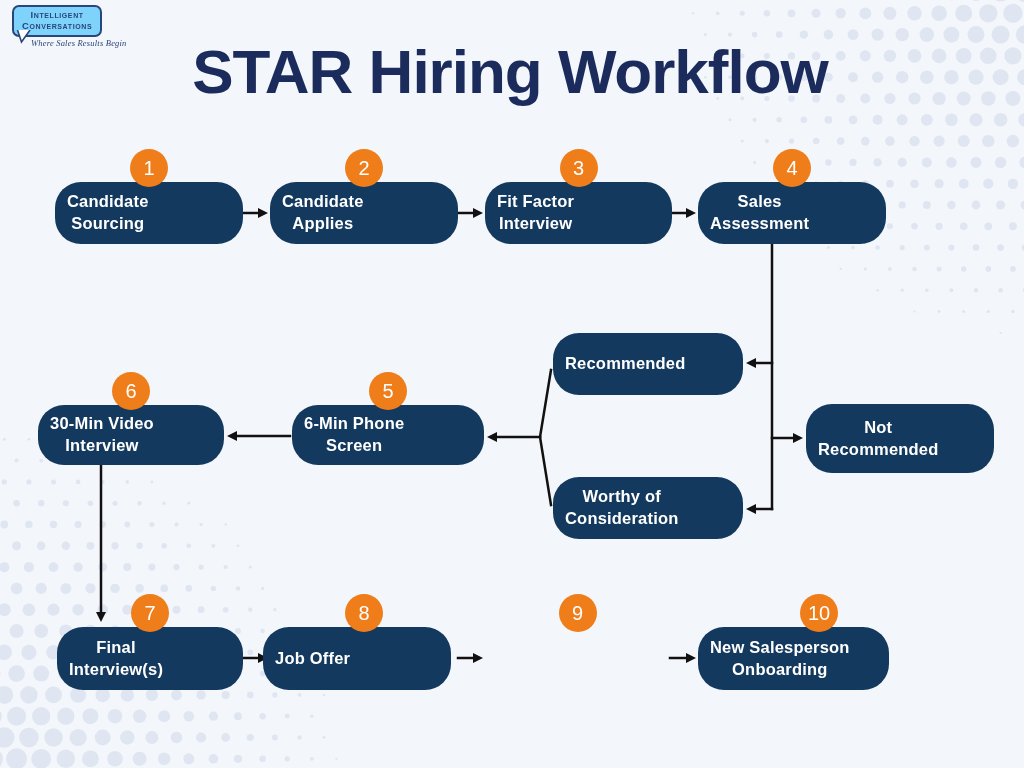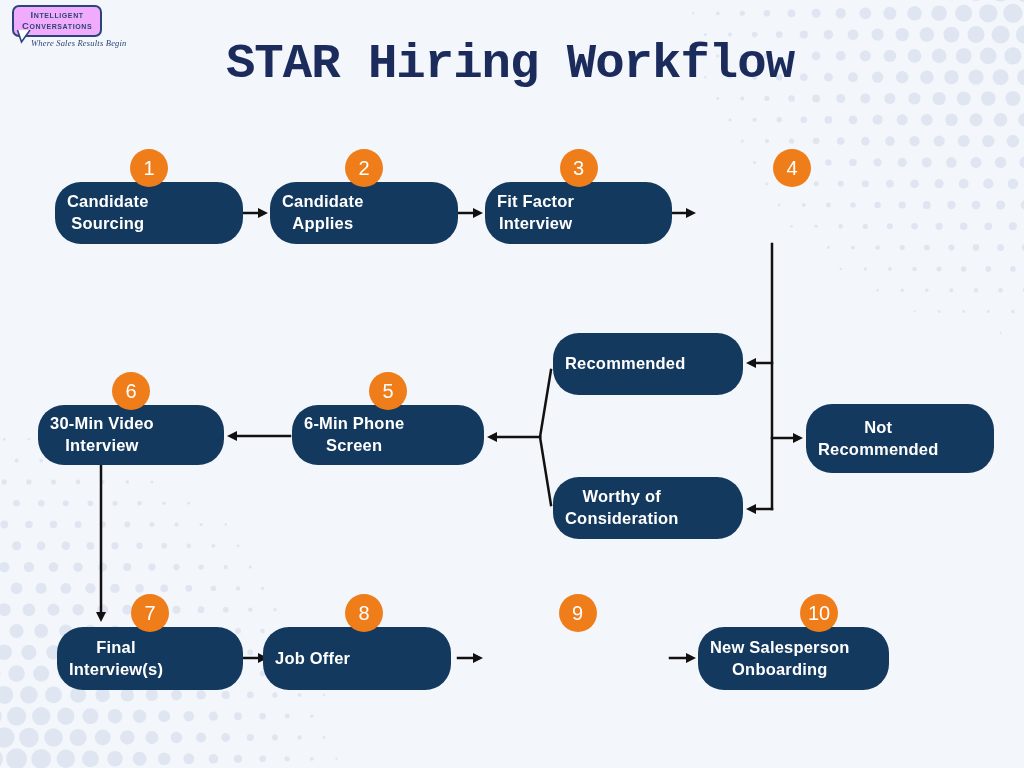--- a/index.html
+++ b/index.html
@@ -8,24 +8,24 @@
   }
   html,body{margin:0;padding:0;}
   body{background:#e8e8e8;font-family:"Liberation Sans","DejaVu Sans",sans-serif;}
   #app{position:relative;width:1024px;height:768px;background:var(--bg);overflow:hidden;margin:0 auto;}
   #dots-bg,#edges{position:absolute;left:0;top:0;width:1024px;height:768px;}
   #dots-bg{z-index:0;}
   #edges{z-index:1;}
   #nodes{position:absolute;left:0;top:0;width:1024px;height:768px;z-index:2;pointer-events:none;}
 
   h1.title{position:absolute;left:0;right:4px;top:36px;margin:0;text-align:center;z-index:2;
-    font-size:49px;font-weight:bold;letter-spacing:-1px;color:var(--title);font-family:Liberation Mono, monospace;}
+    font-size:62px;font-weight:bold;letter-spacing:-1px;color:var(--title);}
 
   .logo{position:absolute;left:12px;top:5px;z-index:2;color:var(--logo);width:150px;}
-  .bubble{display:inline-block;border:2px solid var(--logo);border-radius:7px;background:#f0abfc;
+  .bubble{display:inline-block;border:2px solid var(--logo);border-radius:7px;background:#7dd3fc;
     padding:2px 8px 3px;text-align:center;font-weight:bold;font-variant:small-caps;
     font-size:9.5px;letter-spacing:0.6px;line-height:1.2;}
   .bubble div{white-space:nowrap;}
   .logo .tail{position:absolute;left:4px;top:25px;}
   .tagline{font-family:"Liberation Serif","DejaVu Serif",serif;font-style:italic;
     font-size:8.5px;margin-left:19px;margin-top:1px;letter-spacing:0.2px;white-space:nowrap;}
 
   .node{position:absolute;background:var(--box);border-radius:26px;color:var(--boxtext);
     display:flex;align-items:center;justify-content:flex-start;text-align:center;
     box-sizing:border-box;padding:0 12px;}
@@ -475,20 +475,24 @@
       <div class="node" style="left: 270px; top: 182px; width: 188px; height: 62px;">
         <span>Candidate
 Applies</span>
       </div>
       <div class="badge" style="left: 345px; top: 149px;">2</div>
       <div class="node" style="left: 485px; top: 182px; width: 187px; height: 62px;">
         <span>Fit Factor
 Interview</span>
       </div>
       <div class="badge" style="left: 559.5px; top: 149px;">3</div>
+      <div class="node" style="left: 698px; top: 182px; width: 188px; height: 62px;">
+        <span>Sales
+Assessment</span>
+      </div>
       <div class="badge" style="left: 773px; top: 149px;">4</div>
       <div class="node" style="left: 292px; top: 405px; width: 192px; height: 60px;">
         <span>6-Min Phone
 Screen</span>
       </div>
       <div class="badge" style="left: 369px; top: 372px;">5</div>
       <div class="node" style="left: 38px; top: 405px; width: 186px; height: 60px;">
         <span>30-Min Video
 Interview</span>
       </div>

